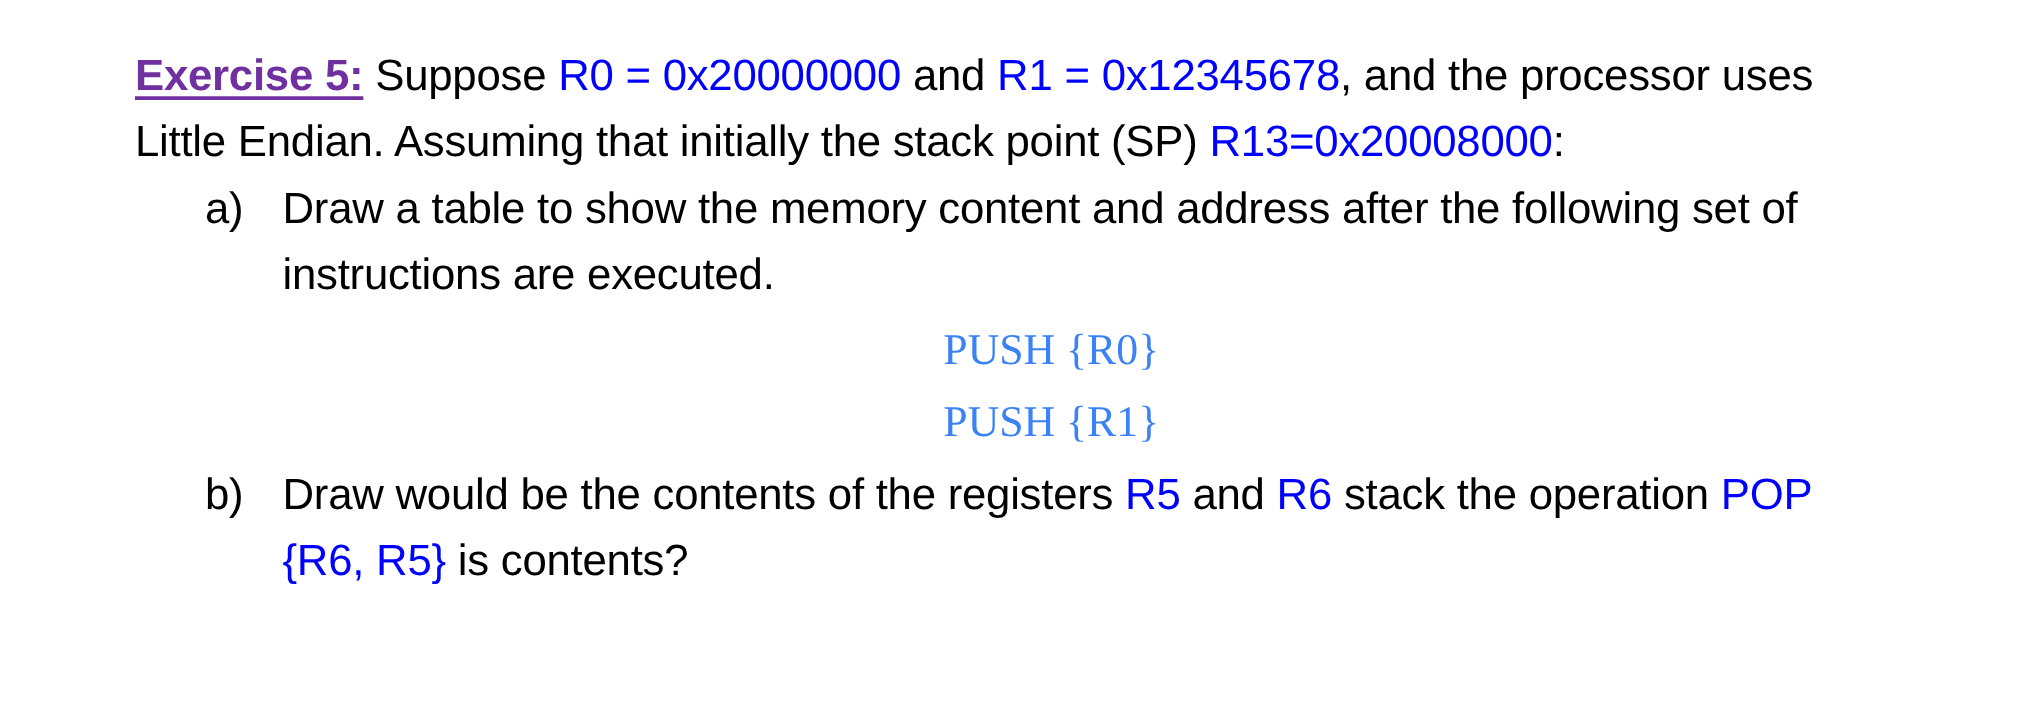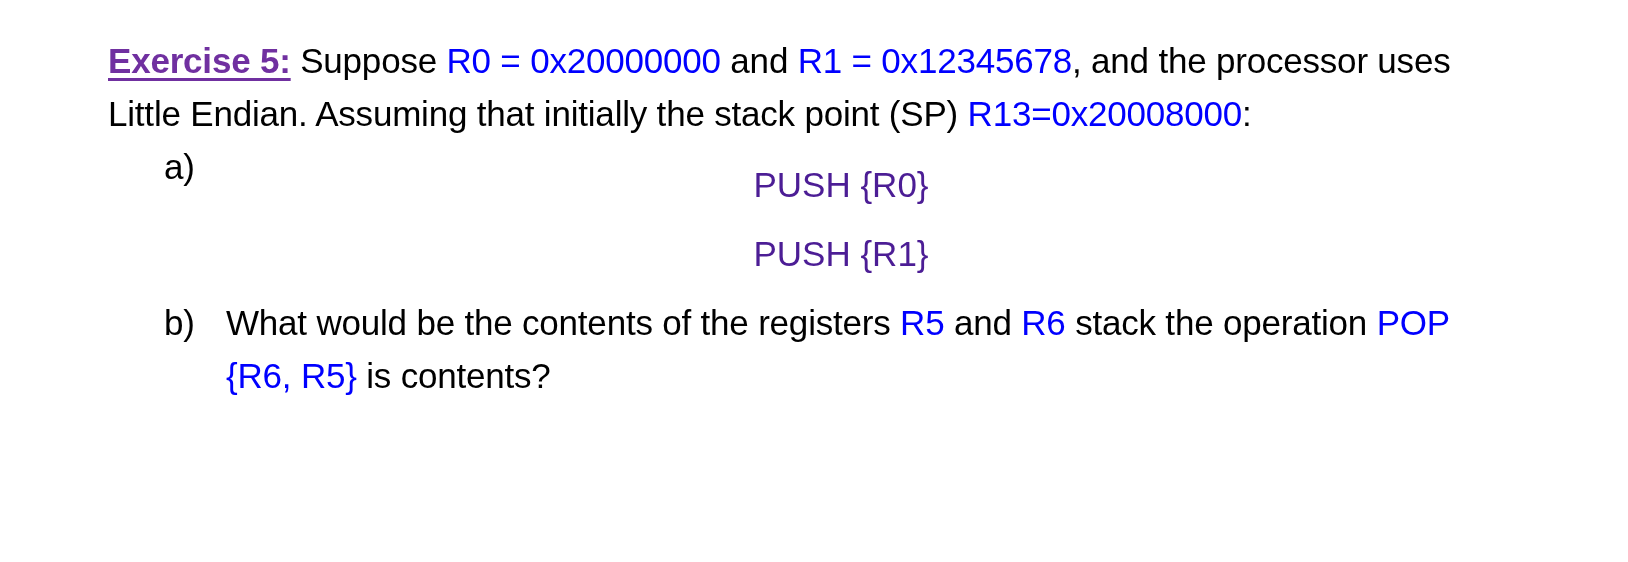--- a/index.html
+++ b/index.html
@@ -67,47 +67,48 @@
     left: 0;
     top: 0;
     width: 50px;
     font-size: 35px;
     color: #000000;
   }
   .centered-code {
     text-align: center;
     font-size: 35px;
     line-height: 53px;
-    color: #4c1d95;
-    margin: 16px;
+    color: #3b82f6;
+    margin: 5px;
     width: 1292px;
     margin-left: 56px;
     padding-left: 62px;
     box-sizing: border-box;
+    font-family: Liberation Serif, serif;
   }
   .spacer-sm { height: 2px; }
 </style>
 </head>
 <body>
 
 <div id="page">
   <div class="doc">
 
     <p class="para"><span class="lead-in">Exercise 5:</span><span> Suppose </span><span class="code">R0 = 0x20000000</span><span> and </span><span class="code">R1 = 0x12345678</span><span>, and the processor uses Little Endian. Assuming that initially the stack point (SP) </span><span class="code">R13=0x20008000</span><span>:</span></p>
 
     <ul class="list">
 
       <li class="list-item">
-        <span class="marker">a)</span>
+        <span class="marker">a)</span><span>Draw a table to show the memory content and address after the following set of instructions are executed.</span>
       </li>
 
       <div class="spacer-sm"></div>
 
       <p class="centered-code">PUSH {R0}</p>
       <p class="centered-code">PUSH {R1}</p>
 
       <li class="list-item">
-        <span class="marker">b)</span><span>What would be the contents of the registers </span><span class="code">R5</span><span> and </span><span class="code">R6</span><span> stack the operation </span><span class="code">POP {R6, R5}</span><span> is contents?</span>
+        <span class="marker">b)</span><span>Draw would be the contents of the registers </span><span class="code">R5</span><span> and </span><span class="code">R6</span><span> stack the operation </span><span class="code">POP {R6, R5}</span><span> is contents?</span>
       </li>
 
     </ul>
   </div>
 </div>
 
 </body></html>

